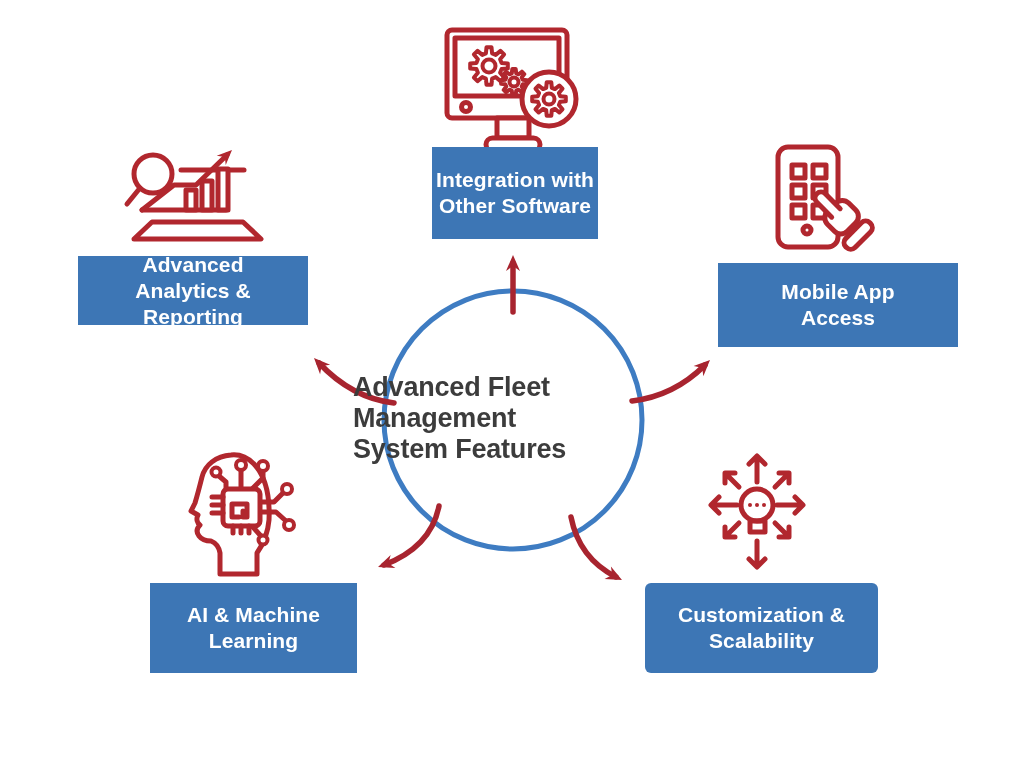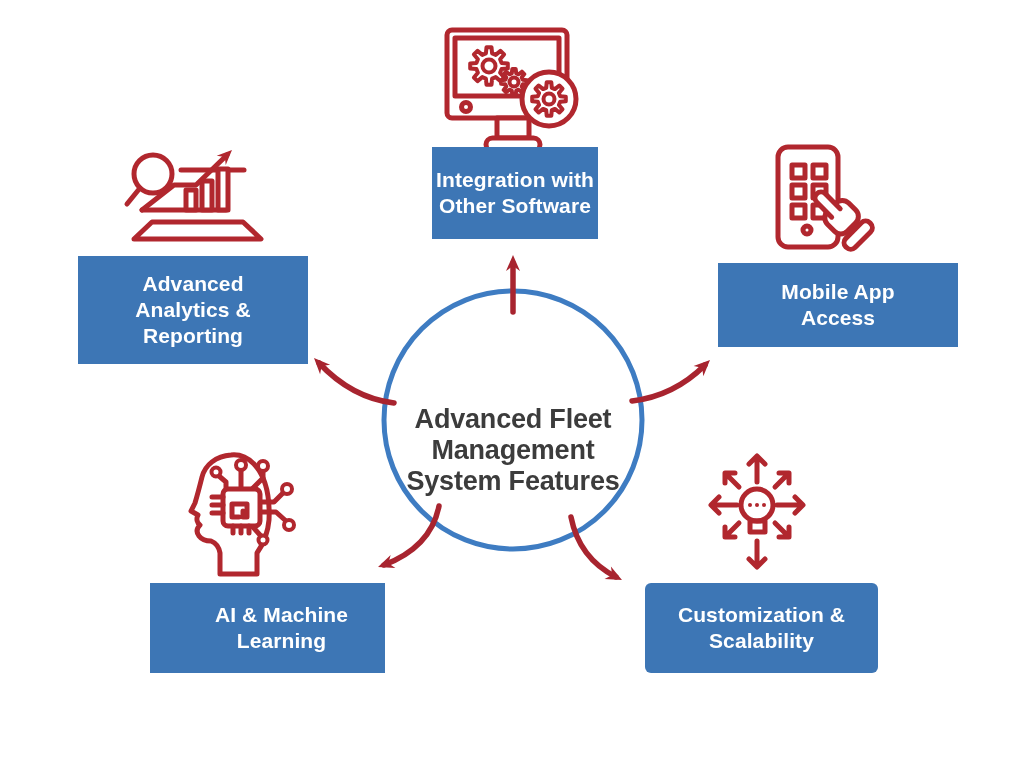--- a/index.html
+++ b/index.html
@@ -16,21 +16,21 @@
     color:var(--label-text,#fff);
     font-weight:bold;font-size:21px;line-height:26px;
     display:flex;align-items:center;justify-content:center;
     text-align:center;white-space:pre-line;
     letter-spacing:0.1px;
   }
   .center-title{
     position:absolute;left:353px;top:372px;width:320px;
     color:var(--title-text,#3c3c3c);
     font-weight:bold;font-size:27px;line-height:31px;
-    text-align:center;white-space:pre-line;letter-spacing:-0.2px;margin-top:32px;
+    text-align:left;white-space:pre-line;letter-spacing:-0.2px;
   }
   
   .ic{stroke:var(--icon-red,#B1272E);fill:none;stroke-width:5;stroke-linecap:round;stroke-linejoin:round;}
   .icf{fill:#fff;}
   .gear{fill:#fff;stroke:var(--icon-red,#B1272E);stroke-width:4;stroke-linejoin:round;}
   .dot{fill:var(--icon-red,#B1272E);stroke:none;}
   .node{fill:#fff;stroke:var(--icon-red,#B1272E);stroke-width:4;}
   .ar{stroke:var(--arrow-red,#A8242F);fill:none;stroke-width:5.5;stroke-linecap:round;}
   .ah{fill:var(--arrow-red,#A8242F);stroke:none;}
   .ah2{fill:var(--icon-red,#B1272E);stroke:none;}
@@ -158,25 +158,25 @@
     </g>
   </svg>
 
   <div class="center-title">Advanced Fleet
 Management
 System Features</div>
 
   <div class="feature-box" style="left:432px;top:147px;width:166px;height:92px;">Integration with
 Other Software</div>
 
-  <div class="feature-box" style="left:78px;top:256px;width:230px;height:108px;">Advanced
+  <div class="feature-box" style="left:78px;top:256px;width:230px;height:69px;">Advanced
 Analytics &amp;
 Reporting</div>
 
   <div class="feature-box" style="left:718px;top:263px;width:240px;height:84px;">Mobile App
 Access</div>
 
-  <div class="feature-box" style="left:150px;top:583px;width:207px;height:90px;padding-left:28px;">AI &amp; Machine
+  <div class="feature-box" style="left:150px;top:583px;width:207px;height:90px;">AI &amp; Machine
 Learning</div>
 
   <div class="feature-box" style="left:645px;top:583px;width:233px;height:90px;border-radius:6px;">Customization &amp;
 Scalability</div>
 </div>
 
 </body></html>

